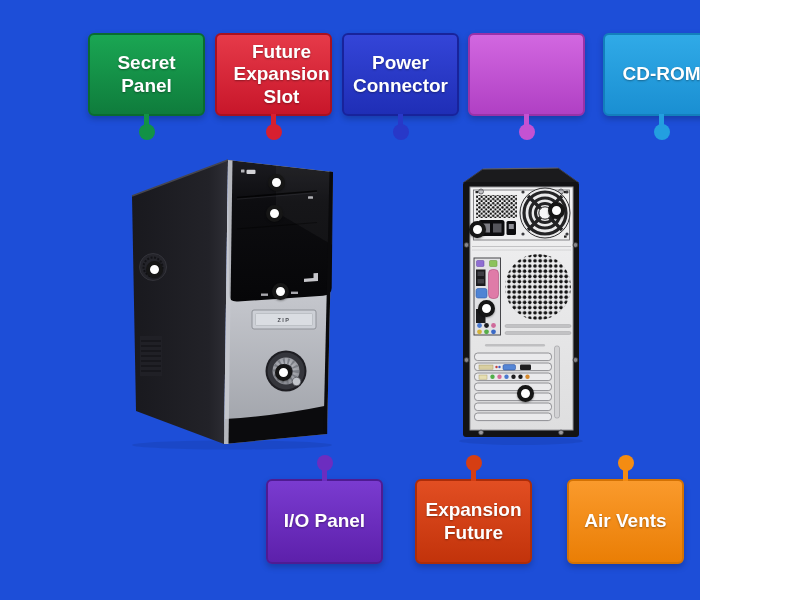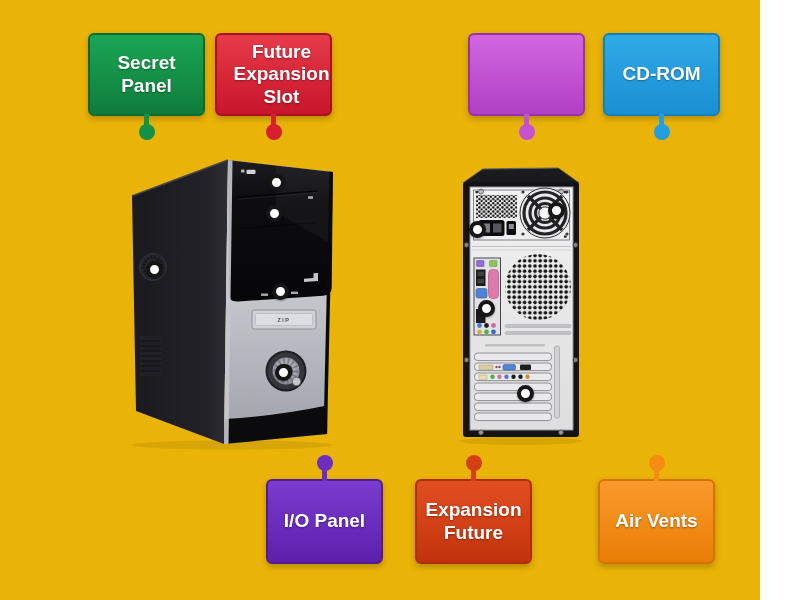--- a/index.html
+++ b/index.html
@@ -1,16 +1,16 @@
 <!DOCTYPE html>
 <html><head>
 <meta charset="utf-8">
 <style>
   html,body{margin:0;padding:0;background:#ffffff;}
-  .stage{position:relative;width:760px;height:600px;background:#eab308;overflow:hidden;
+  .stage{position:relative;width:700px;height:600px;background:#1d4ed8;overflow:hidden;
          font-family:"Liberation Sans",sans-serif;}
   
   .label{position:absolute;width:117px;box-sizing:border-box;border-radius:6px;
          border:2px solid var(--bd,#333);
          background:linear-gradient(180deg,var(--gt,#888) 0%,var(--gb,#555) 100%);
          box-shadow:0 3px 6px rgba(0,0,0,.22);
          display:flex;align-items:center;justify-content:center;text-align:center;
          color:#fff;font-weight:700;font-size:19px;line-height:1.18;
          text-shadow:0 1px 2px rgba(0,0,0,.35);padding:4px;cursor:pointer;}
   .label.top-row{top:33px;height:83px;}
@@ -239,20 +239,27 @@
         <div class="pin-dot"></div>
       </div>
   </div>
   <div class="label top-row" style="left: 215px; padding-left: 20px; --gt: #e63a49; --gb: #c8162a; --bd: #a81120; --pc: #d7202f;">
     <span>Future Expansion Slot</span>
     <div class="pin">
         <div class="pin-stem"></div>
         <div class="pin-dot"></div>
       </div>
   </div>
+  <div class="label top-row" style="left: 342px; --gt: #3445d8; --gb: #1f2eb6; --bd: #18239b; --pc: #2838c8;">
+    <span>Power Connector</span>
+    <div class="pin">
+        <div class="pin-stem"></div>
+        <div class="pin-dot"></div>
+      </div>
+  </div>
   <div class="label top-row" style="left: 468px; --gt: #d267e0; --gb: #b040c4; --bd: #9832a8; --pc: #c452d2;">
     <div class="pin">
         <div class="pin-stem"></div>
         <div class="pin-dot"></div>
       </div>
   </div>
   <div class="label top-row" style="left: 603px; --gt: #30aae7; --gb: #1a8fd2; --bd: #137fbc; --pc: #239fe0;">
     <span>CD-ROM</span>
     <div class="pin">
         <div class="pin-stem"></div>
@@ -267,21 +274,21 @@
         <div class="pin-dot"></div>
       </div>
   </div>
   <div class="label bottom-row" style="left: 415px; --gt: #e24e22; --gb: #c2330b; --bd: #ad2d09; --pc: #d63e13;">
     <span>Expansion Future</span>
     <div class="pin">
         <div class="pin-stem"></div>
         <div class="pin-dot"></div>
       </div>
   </div>
-  <div class="label bottom-row" style="left: 598px; --gt: #fa9a2c; --gb: #ea7e05; --bd: #d47203; --pc: #f48c12;">
+  <div class="label bottom-row" style="left: 567px; --gt: #fa9a2c; --gb: #ea7e05; --bd: #d47203; --pc: #f48c12;">
     <span>Air Vents</span>
     <div class="pin">
         <div class="pin-stem"></div>
         <div class="pin-dot"></div>
       </div>
   </div>
 
   <div class="target" style="left:267.5px;top:173.5px"></div>
   <div class="target" style="left:265.5px;top:204.5px"></div>
   <div class="target" style="left:145.5px;top:260.5px"></div>

